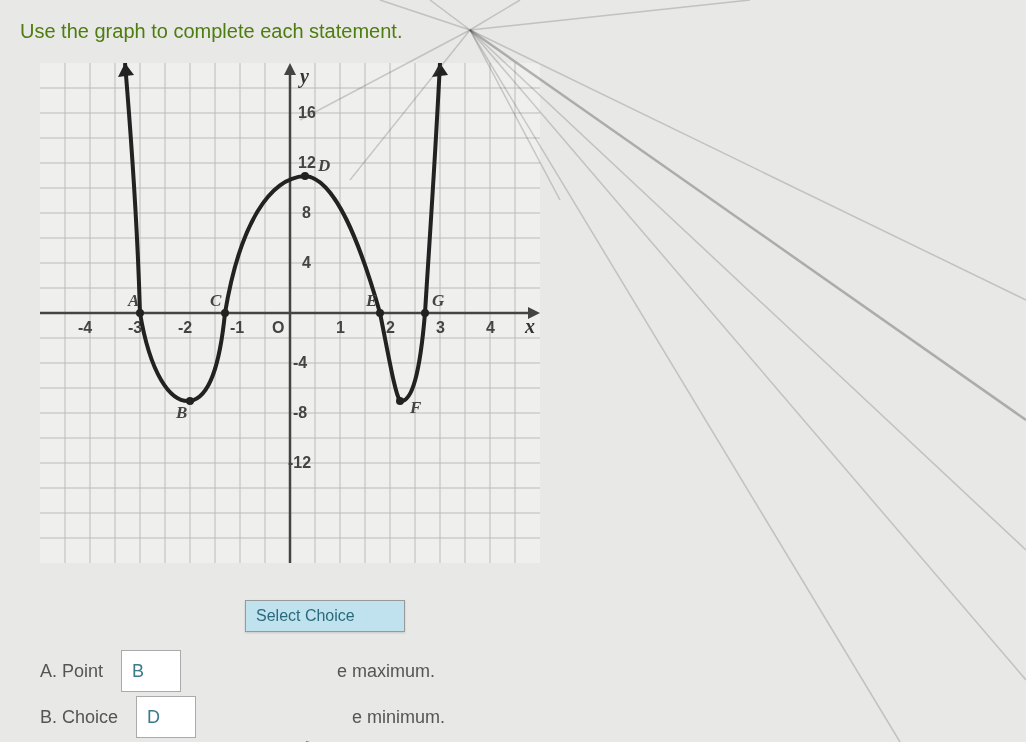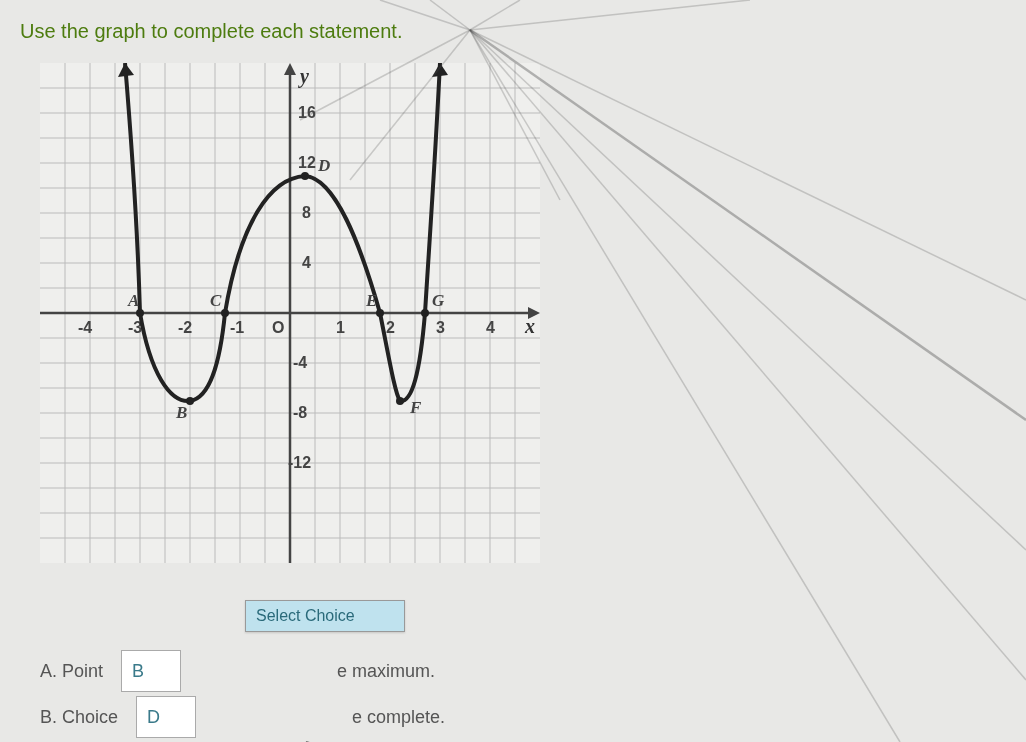--- a/index.html
+++ b/index.html
@@ -210,21 +210,21 @@
   <div class="row">
     <span>A. Point</span>
     <span class="filled-box">B</span>
     <span style="width:120px"></span>
     <span>e maximum.</span>
   </div>
   <div class="row">
     <span>B. Choice</span>
     <span class="filled-box">D</span>
     <span style="width:120px"></span>
-    <span>e complete.</span>
+    <span>e minimum.</span>
   </div>
 
 </div>
 
 <div class="cursor">➤</div>
 
 <svg class="crack" width="1026" height="742">
   <line class="bold" x1="470" y1="30" x2="1026" y2="420"></line>
   <line x1="470" y1="30" x2="1026" y2="300"></line>
   <line x1="470" y1="30" x2="1026" y2="550"></line>

